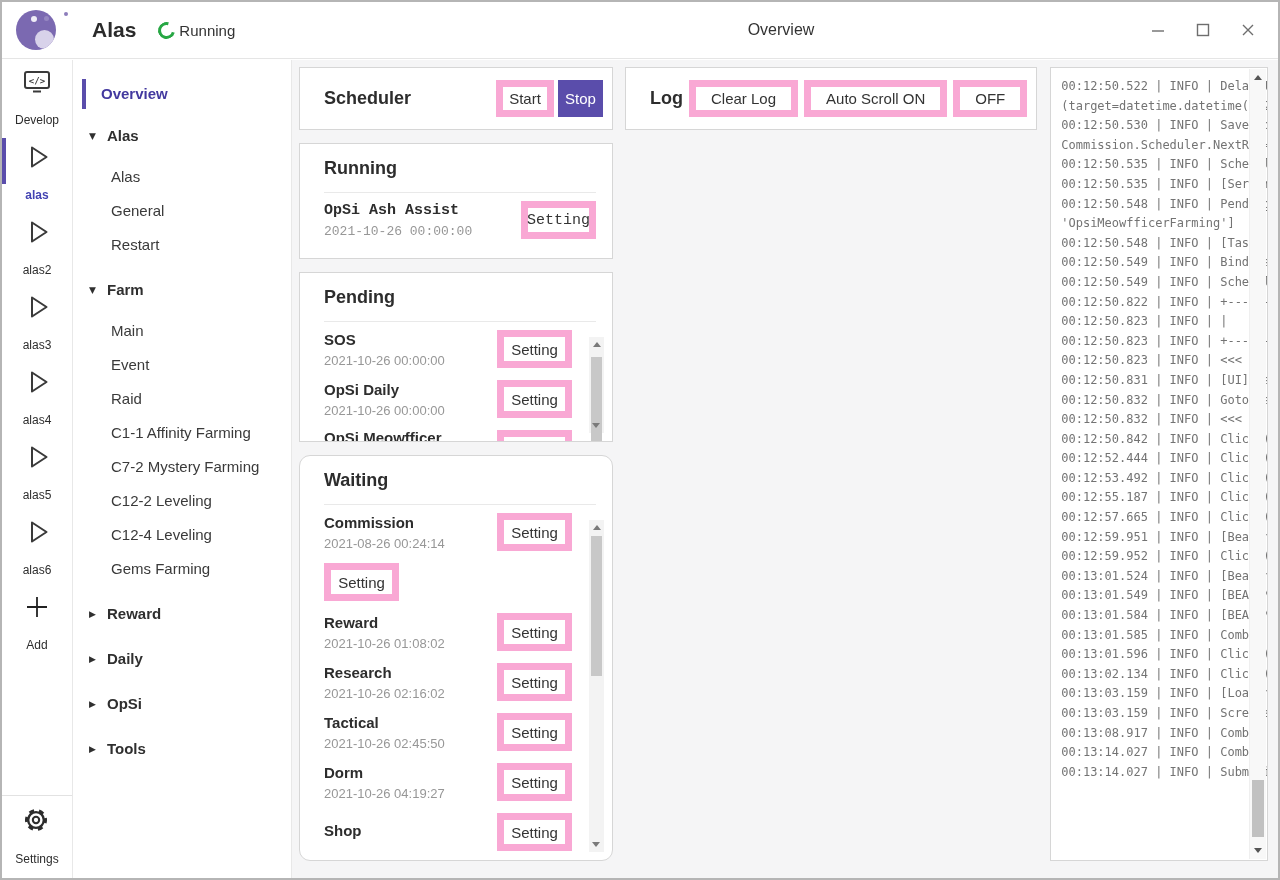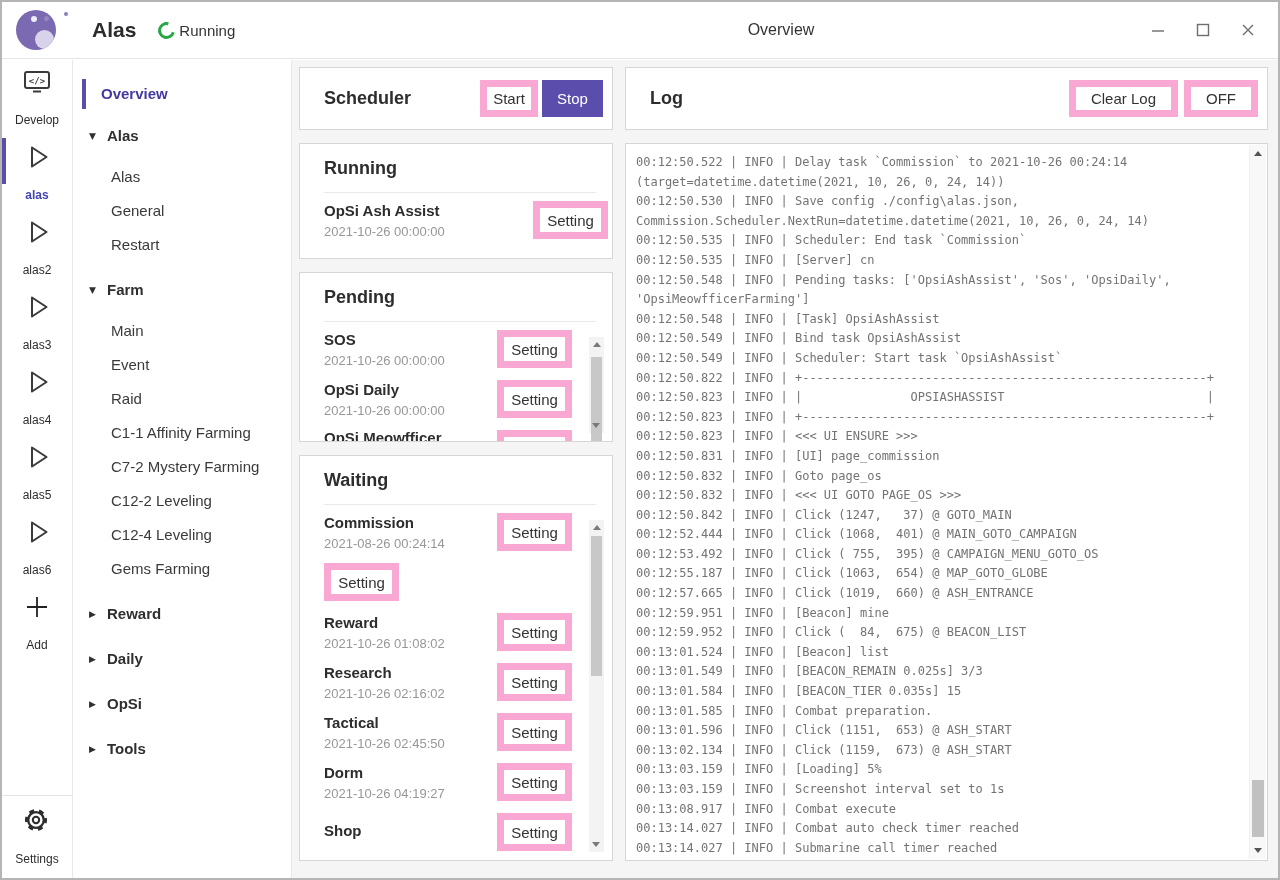--- a/index.html
+++ b/index.html
@@ -41,40 +41,40 @@
   .sb-active{position:relative;margin-top:8px;height:24px;line-height:24px;padding-left:28px;font-size:15px;font-weight:bold;color:var(--accent-text,#43399f);}
   .sb-active .bar{position:absolute;left:9px;top:-3px;height:30px;width:4px;background:var(--accent,#5a4dab);}
   .sb-group{margin-top:27px;padding-left:16px;font-size:15px;font-weight:bold;color:#2f2f2f;display:flex;align-items:center;height:18px;line-height:18px;}
   .sb-active + .sb-group{margin-top:21px;}
   .sb-group .tri{font-size:9px;width:18px;color:#2f2f2f;font-family:"DejaVu Sans",sans-serif;}
   .sb-item{margin-top:16px;padding-left:38px;font-size:15px;color:#3a3a3a;height:18px;line-height:18px;white-space:nowrap;}
   .sb-group + .sb-item{margin-top:23px;}
   
   .content{position:absolute;left:290px;top:58px;right:0;bottom:0;background:#f5f5f6;display:flex;gap:12px;padding:7px 10px 17px 7px;}
   .col-mid{width:314px;flex:none;display:flex;flex-direction:column;gap:13px;}
-  .col-log{flex:1;display:flex;flex-direction:column;gap:13px;min-width:0;}
+  .col-log{flex:1;display:flex;flex-direction:row;gap:13px;min-width:0;}
   .card{background:#fff;border:1px solid #d6d6d6;position:relative;}
   .bar-card{height:63px;flex:none;display:flex;align-items:center;padding:0 9px 0 24px;}
   .bar-card .panel-title{font-size:18px;font-weight:600;color:#2d2d2d;flex:1;}
   .btn{background:#fff;border:7px solid #f9a8d4;font-family:inherit;font-size:15px;color:#333;display:inline-flex;align-items:center;justify-content:center;}
   .start-btn{width:58px;height:37px;}
-  .stop-btn{width:61px;height:37px;background:var(--accent,#5a4dab);border-color:var(--accent,#5a4dab);color:#fff;margin-left:4px;}
+  .stop-btn{width:45px;height:37px;background:var(--accent,#5a4dab);border-color:var(--accent,#5a4dab);color:#fff;margin-left:4px;}
   .hdr-btn{height:37px;padding:0 15px;margin-left:6px;}
   .section-card{overflow:hidden;}
   .card-title{margin:14px 16px 0 24px;padding-bottom:13px;border-bottom:1px solid #e9e9e9;font-size:18px;font-weight:600;color:#2d2d2d;}
   .task-list{margin:2px 40px 0 24px;overflow:hidden;}
-  .task-list.no-scroll{margin-right:4px;}
+  .task-list.no-scroll{margin-right:16px;font-family:Liberation Mono, monospace;}
   .task-row{display:flex;justify-content:space-between;align-items:center;height:50px;}
   .task-info{width:160px;}
   .task-name{font-size:15px;font-weight:bold;color:#2d2d2d;line-height:19px;}
   .task-time{font-size:13px;color:#979797;margin-top:4px;}
   .setting-btn{width:75px;height:38px;flex:none;}
   .running-card{height:116px;flex:none;}
   .pending-card{height:170px;flex:none;}
-  .waiting-card{flex:1;}
+  .waiting-card{flex:1;border-radius:11px;}
   
   .mini-scroll{position:absolute;right:8px;top:64px;bottom:8px;width:15px;background:#f3f3f3;}
   .mini-thumb{position:absolute;left:2px;right:2px;background:#c8c8c8;}
   .arrow{width:0;height:0;border-left:4px solid transparent;border-right:4px solid transparent;margin:5px auto;}
   .arrow.up{border-bottom:5px solid #7a7a7a;}
   .arrow.down{border-top:5px solid #7a7a7a;position:absolute;bottom:0;left:3px;}
   
   .log-body{flex:1;overflow:hidden;}
   .log-pre{margin:0;padding:9px 0 0 10px;width:601px;font-family:"DejaVu Sans Mono",monospace;font-size:12px;line-height:19.6px;color:#737373;white-space:pre-wrap;word-break:normal;overflow:hidden;}
   .log-scroll{position:absolute;top:1px;bottom:1px;right:1px;width:17px;background:#f8f8f8;border-left:1px solid #efefef;}
@@ -380,20 +380,21 @@
           <div class="mini-thumb" style="top:16px;height:140px;"></div>
           <div class="arrow down"></div>
         </div>
       </div>
     </div>
 
     <div class="col-log">
       <div class="card bar-card">
         <span class="panel-title">Log</span>
         <button class="btn hdr-btn">Clear Log</button>
+        <button class="btn hdr-btn">Auto Scroll ON</button>
         <button class="btn hdr-btn">OFF</button>
       </div>
       <div class="card log-body">
         <pre class="log-pre">00:12:50.522 | INFO | Delay task `Commission` to 2021-10-26 00:24:14 (target=datetime.datetime(2021, 10, 26, 0, 24, 14))
 00:12:50.530 | INFO | Save config ./config\alas.json, Commission.Scheduler.NextRun=datetime.datetime(2021, 10, 26, 0, 24, 14)
 00:12:50.535 | INFO | Scheduler: End task `Commission`
 00:12:50.535 | INFO | [Server] cn
 00:12:50.548 | INFO | Pending tasks: ['OpsiAshAssist', 'Sos', 'OpsiDaily', 'OpsiMeowfficerFarming']
 00:12:50.548 | INFO | [Task] OpsiAshAssist
 00:12:50.549 | INFO | Bind task OpsiAshAssist

